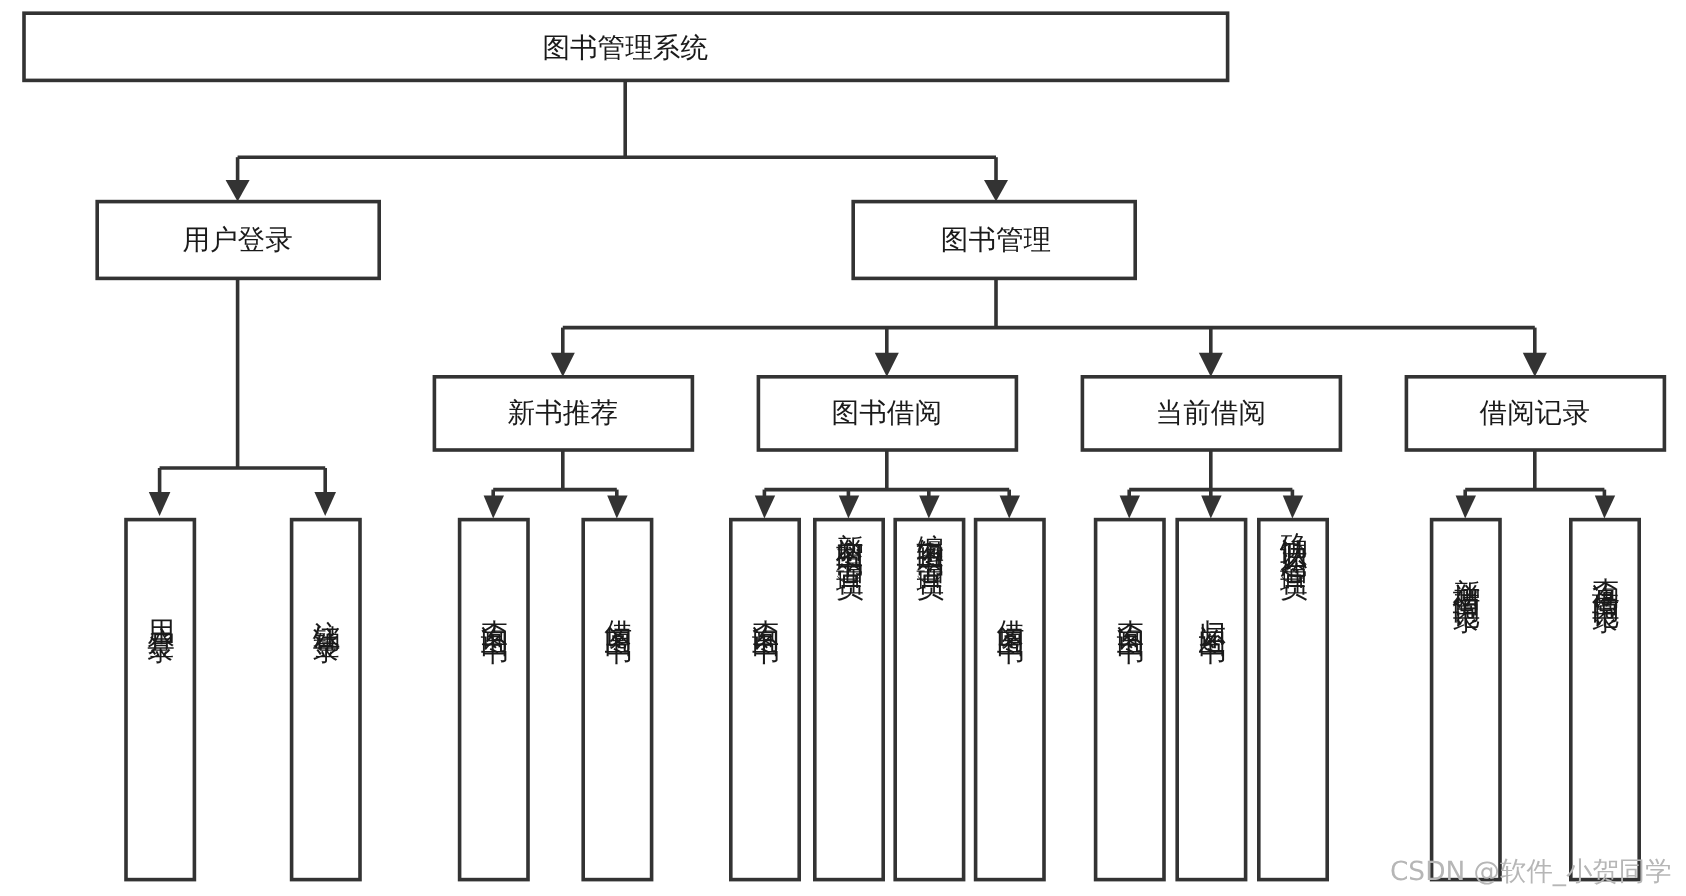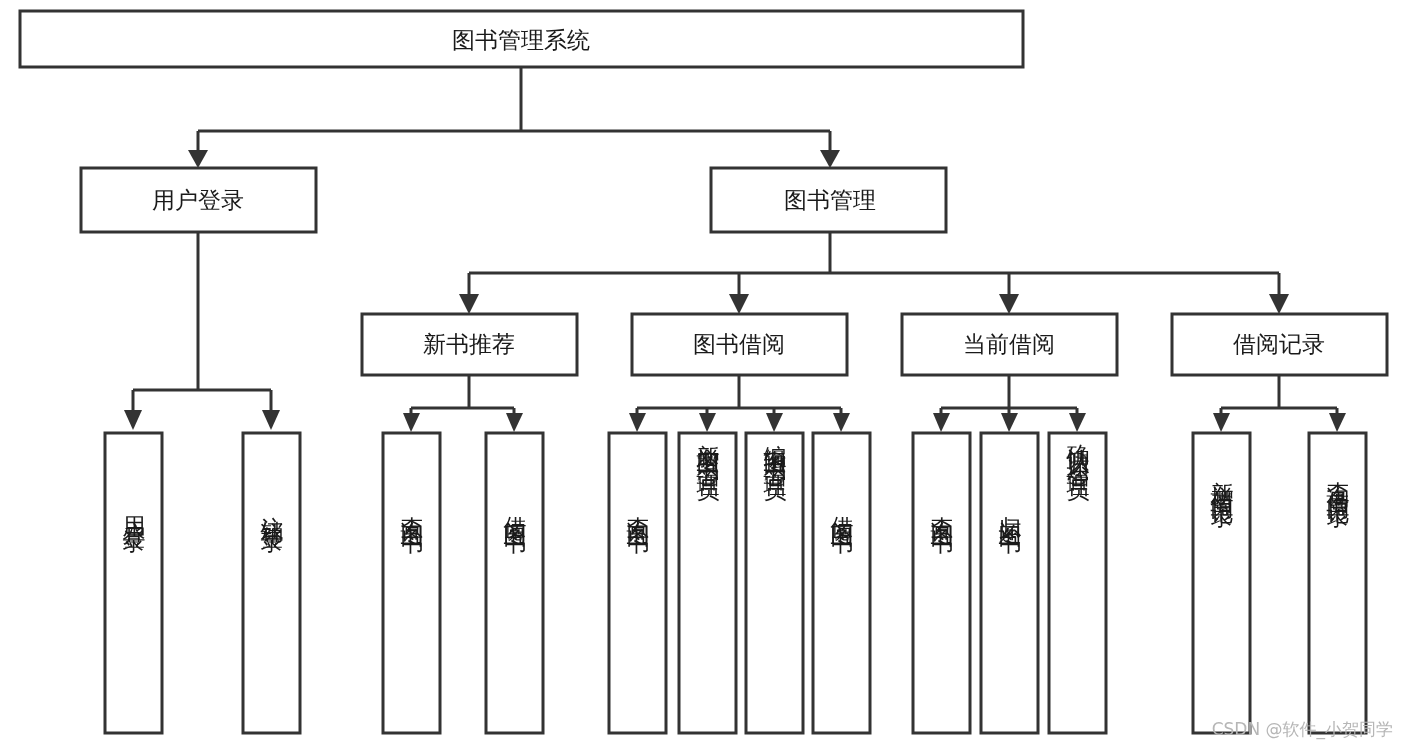--- a/index.html
+++ b/index.html
@@ -55,21 +55,21 @@
     font-size: 23px;
     writing-mode: tb;
     glyph-orientation-vertical: 0;
     letter-spacing: 5px;
   }
   .watermark-text {
     position: absolute;
     right: 12px;
     bottom: 6px;
     font-family: "DejaVu Sans", "Liberation Sans", sans-serif;
-    font-size: 17px;
+    font-size: 22px;
     color: #b6b6b6;
     white-space: nowrap;
     user-select: none;
     pointer-events: none;
   }
 </style>
 </head>
 <body>
 
 <div id="diagram-root">

